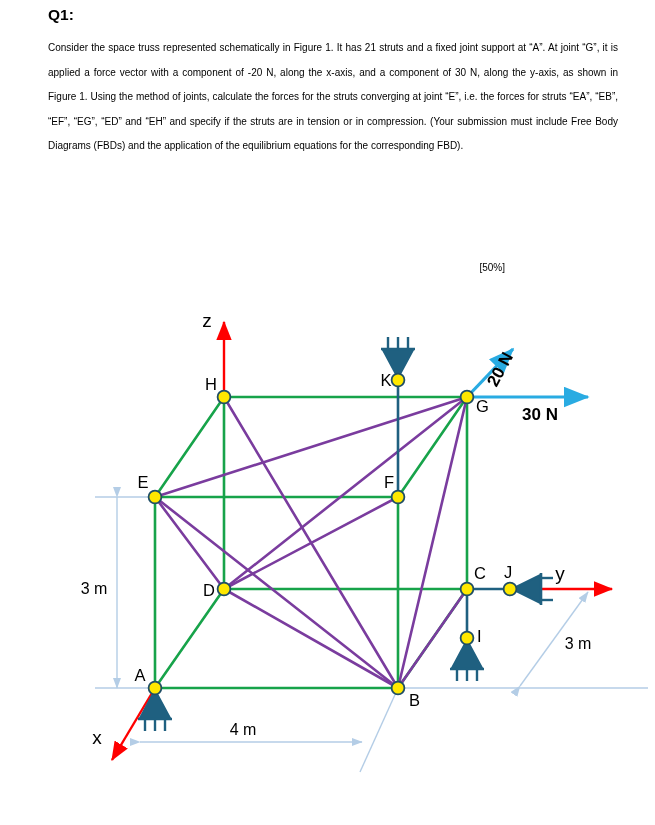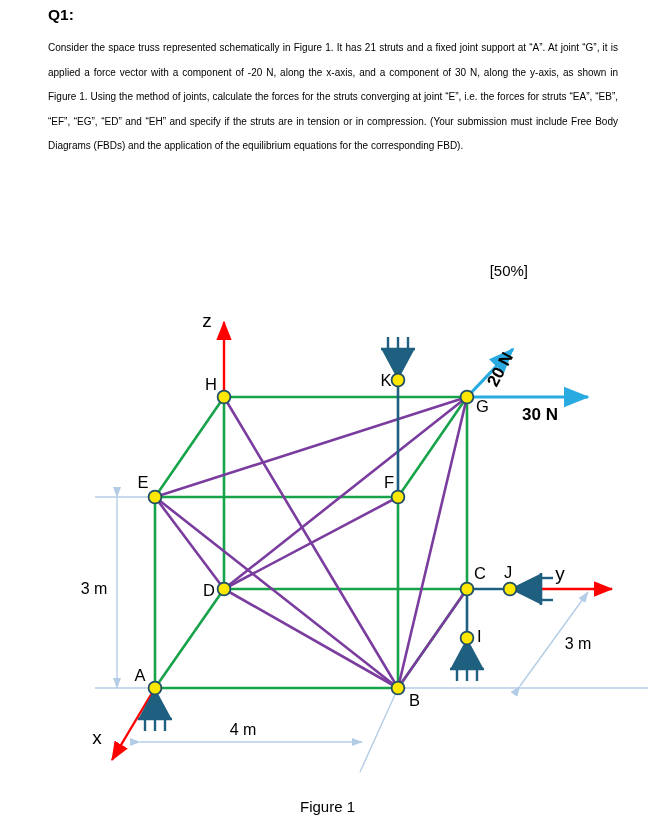--- a/index.html
+++ b/index.html
@@ -35,23 +35,23 @@
     top: 36px;
     width: 570px;
     font-size: 10px;
     line-height: 24.6px;
     text-align: justify;
     text-justify: inter-word;
     hyphens: none;
   }
   .marks {
     position: absolute;
-    right: 29px;
+    right: 52px;
     top: 262px;
-    font-size: 15px;
+    font-size: 10px;
   }
   #figure-wrap {
     position: absolute;
     left: 0;
     top: 0;
     width: 655px;
     height: 825px;
     pointer-events: none;
   }
   svg { display: block; }
@@ -222,15 +222,14 @@
       </g>
 
       <g fill="#000000" font-size="16">
         <text x="94" y="594" text-anchor="middle">3 m</text>
         <text x="243" y="735" text-anchor="middle">4 m</text>
         <text x="578" y="649" text-anchor="middle">3 m</text>
       </g>
     </svg>
   </div>
 
-  <div class="figcap">Figure 1</div>
 
 </div>
 
 </body></html>

